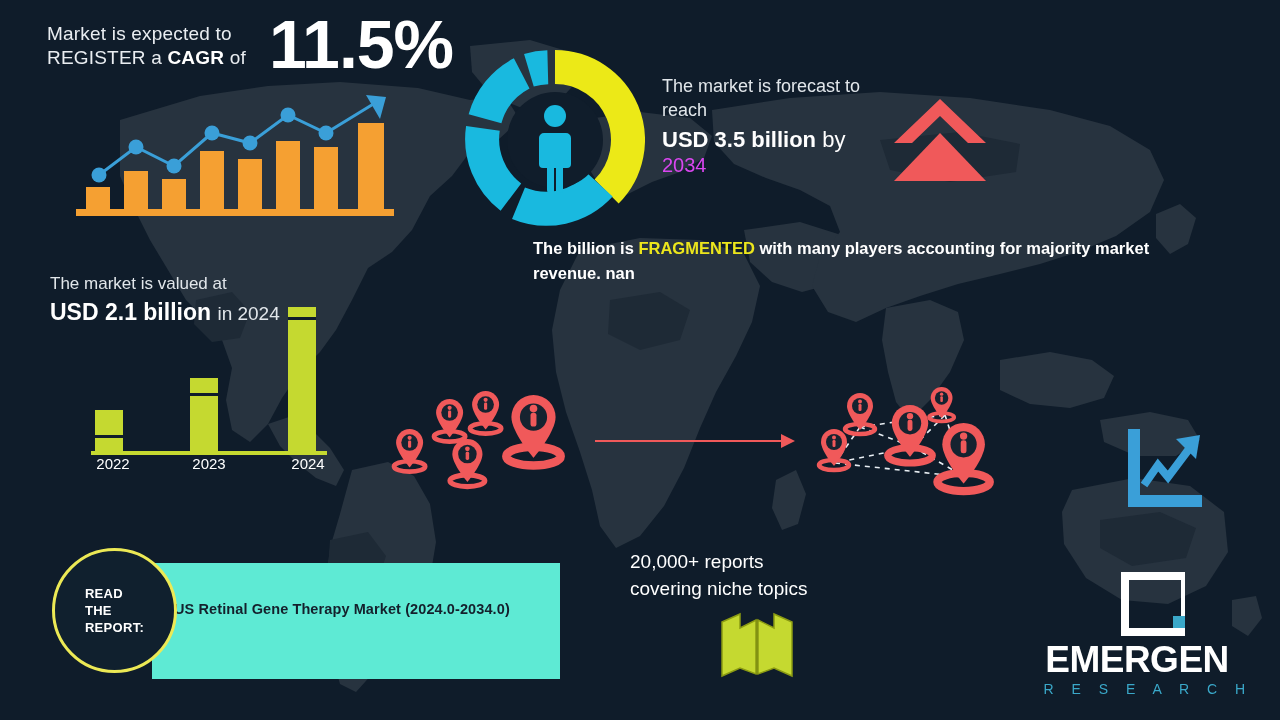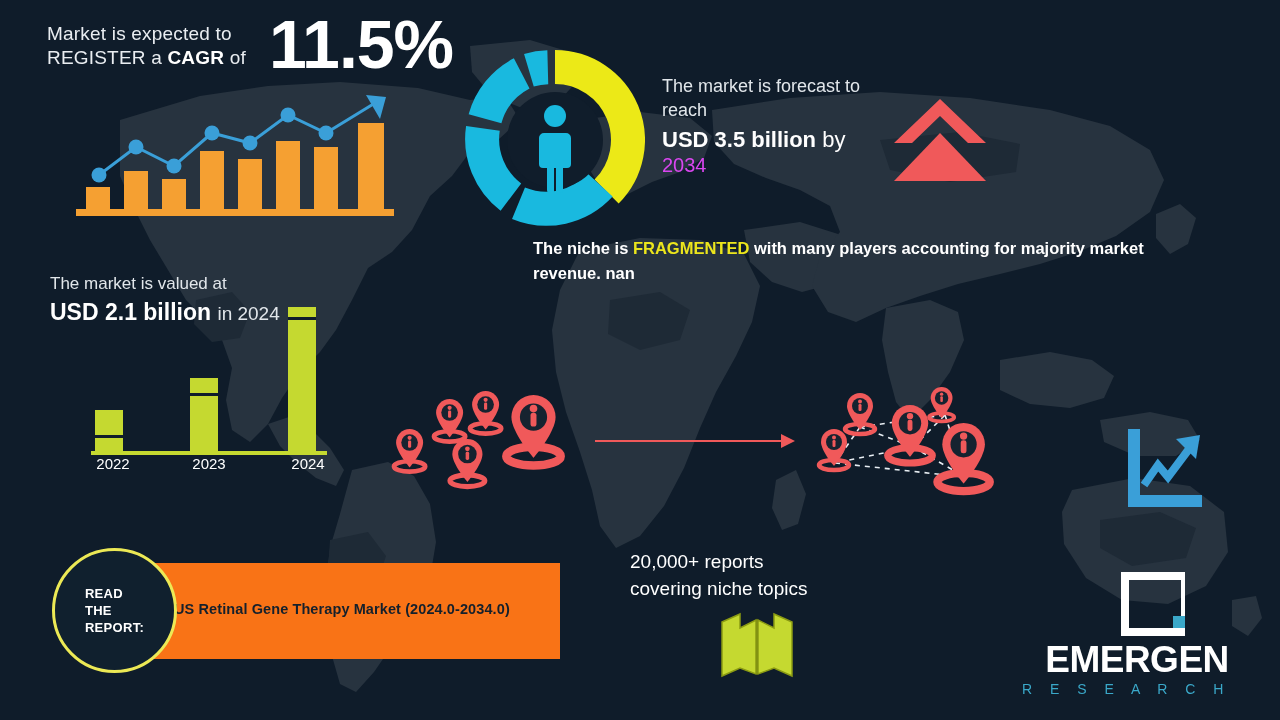--- a/index.html
+++ b/index.html
@@ -64,21 +64,21 @@
 
   
   #pins-left{left:378px;top:385px;width:210px;height:105px;}
   #pins-right{left:805px;top:385px;width:210px;height:115px;}
   #mid-arrow{left:595px;top:430px;width:200px;height:22px;}
 
   
   #blue-growth{left:1120px;top:425px;width:90px;height:90px;}
 
   
-  #report-banner{left:152px;top:563px;width:408px;height:96px;background:#f97316;}
+  #report-banner{left:152px;top:563px;width:408px;height:116px;background:#5eead4;}
   #report-banner-text{
     position:absolute;left:22px;top:38px;color:#14202c;
     font-size:14.5px;font-weight:700;letter-spacing:.1px;white-space:nowrap;
   }
   #report-circle{
     left:52px;top:548px;width:125px;height:125px;border-radius:50%;
     background:#10202e;border:3px solid #ece955;box-sizing:border-box;
     display:flex;align-items:center;justify-content:center;
   }
   #report-circle-text{
@@ -91,21 +91,21 @@
   #book-icon{left:718px;top:610px;width:78px;height:70px;}
 
   
   #logo{left:1022px;top:568px;width:230px;height:135px;}
   #logo-mark{position:absolute;left:95px;top:0px;width:72px;height:72px;}
   #logo-word{
     position:absolute;left:0px;top:72px;width:230px;text-align:center;
     color:#ffffff;font-size:37px;font-weight:700;letter-spacing:-0.5px;line-height:40px;
   }
   #logo-sub{
-    position:absolute;left:0px;top:112px;width:230px;text-align:left;
+    position:absolute;left:0px;top:112px;width:230px;text-align:right;
     color:#3aa8c9;font-size:14px;font-weight:400;letter-spacing:7px;line-height:18px;
   }
 </style>
 </head>
 <body>
 
 <div id="stage">
 
   <svg id="worldmap" viewBox="0 0 1280 720" preserveAspectRatio="none">
     <rect x="0" y="0" width="1280" height="720" fill="#0f1c2a"></rect>
@@ -226,21 +226,21 @@
     <div id="forecast-year">2034</div>
   </div>
 
   <svg class="abs" id="red-arrows" viewBox="0 0 100 90">
     <path d="M50 4 L96 48 L78 48 L50 21 L22 48 L4 48 Z" fill="#f0595a"></path>
     <path d="M50 38 L96 86 L4 86 Z" fill="#f0595a"></path>
   </svg>
 
   <div class="abs" id="fragmented-block">
     <div class="ln">
-      <span>The niche is </span><span class="hl">FRAGMENTED</span><span> with many players accounting for majority market revenue. nan</span>
+      <span>The billion is </span><span class="hl">FRAGMENTED</span><span> with many players accounting for majority market revenue. nan</span>
     </div>
   </div>
 
   <div class="abs" id="valued-block">
     <div id="valued-lead">The market is valued at</div>
     <div id="valued-value">
       <span>USD 2.1 billion</span>
       <span class="lite">in 2024</span>
     </div>
   </div>

